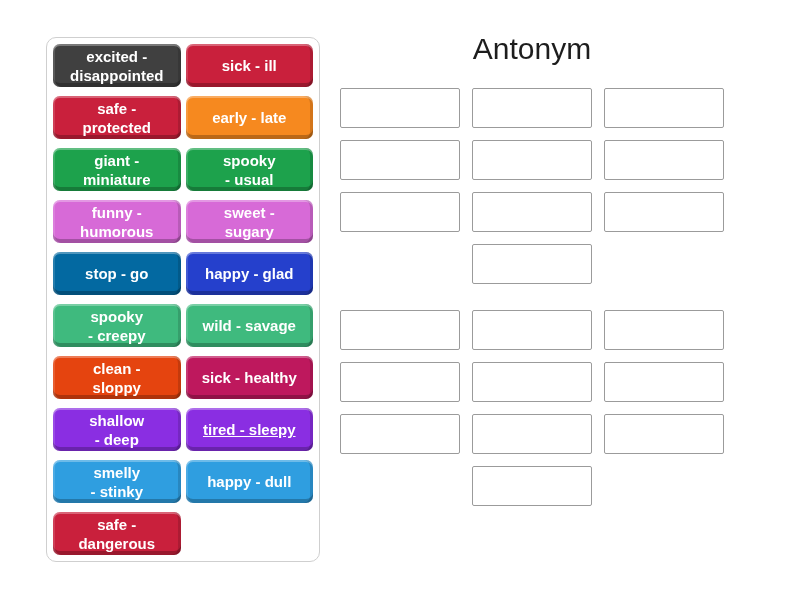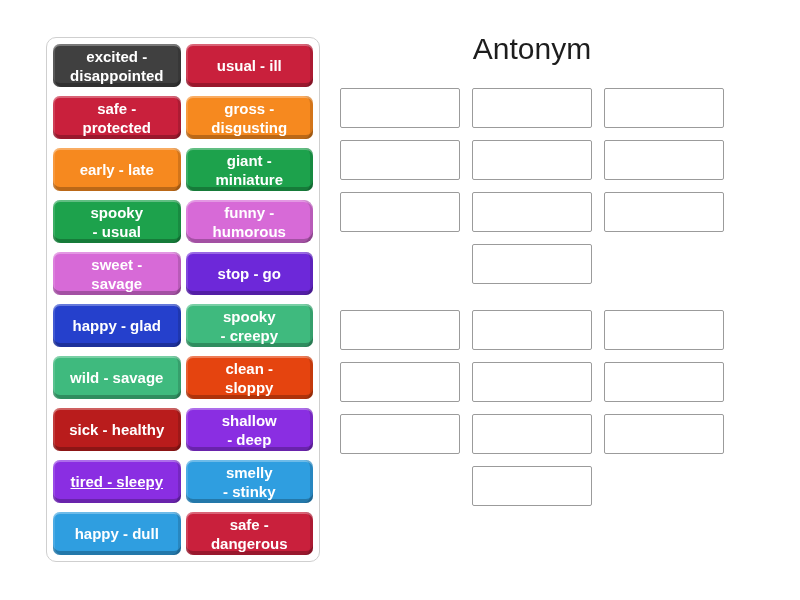--- a/index.html
+++ b/index.html
@@ -92,67 +92,63 @@
 
 <div class="stage">
 
   <div class="bank">
     <div class="tile-grid">
         <div class="tile" style="background: #404040;">
           <span class="tile-label">excited -
 disappointed</span>
         </div>
         <div class="tile" style="background: rgb(201, 32, 60);">
-          <span class="tile-label">usual - ill</span>
+          <span class="tile-label">sick - ill</span>
         </div>
         <div class="tile" style="background: rgb(201, 32, 60);">
           <span class="tile-label">safe -
 protected</span>
         </div>
         <div class="tile" style="background: rgb(246, 137, 31);">
-          <span class="tile-label">gross -
-disgusting</span>
-        </div>
-        <div class="tile" style="background: rgb(246, 137, 31);">
           <span class="tile-label">early - late</span>
         </div>
         <div class="tile" style="background: rgb(29, 162, 76);">
           <span class="tile-label">giant -
 miniature</span>
         </div>
         <div class="tile" style="background: rgb(29, 162, 76);">
           <span class="tile-label">spooky
 - usual</span>
         </div>
-        <div class="tile" style="background: rgb(215, 106, 215); border-radius: 9px;">
+        <div class="tile" style="background: rgb(215, 106, 215);">
           <span class="tile-label">funny -
 humorous</span>
         </div>
         <div class="tile" style="background: rgb(215, 106, 215);">
           <span class="tile-label">sweet -
-savage</span>
-        </div>
-        <div class="tile" style="background: #6d28d9;">
+sugary</span>
+        </div>
+        <div class="tile" style="background: #0369a1;">
           <span class="tile-label">stop - go</span>
         </div>
         <div class="tile" style="background: rgb(37, 64, 204); text-align: center;">
           <span class="tile-label">happy - glad</span>
         </div>
         <div class="tile" style="background: rgb(63, 186, 126);">
           <span class="tile-label">spooky
 - creepy</span>
         </div>
         <div class="tile" style="background: rgb(63, 186, 126);">
           <span class="tile-label">wild - savage</span>
         </div>
         <div class="tile" style="background: rgb(229, 68, 15);">
           <span class="tile-label">clean -
 sloppy</span>
         </div>
-        <div class="tile" style="background: #b91c1c;">
+        <div class="tile" style="background: #be185d;">
           <span class="tile-label">sick - healthy</span>
         </div>
         <div class="tile" style="background: rgb(138, 46, 226);">
           <span class="tile-label">shallow
 - deep</span>
         </div>
         <div class="tile" style="background: rgb(138, 46, 226); text-decoration: underline;">
           <span class="tile-label">tired - sleepy</span>
         </div>
         <div class="tile" style="background: rgb(47, 158, 224);">

